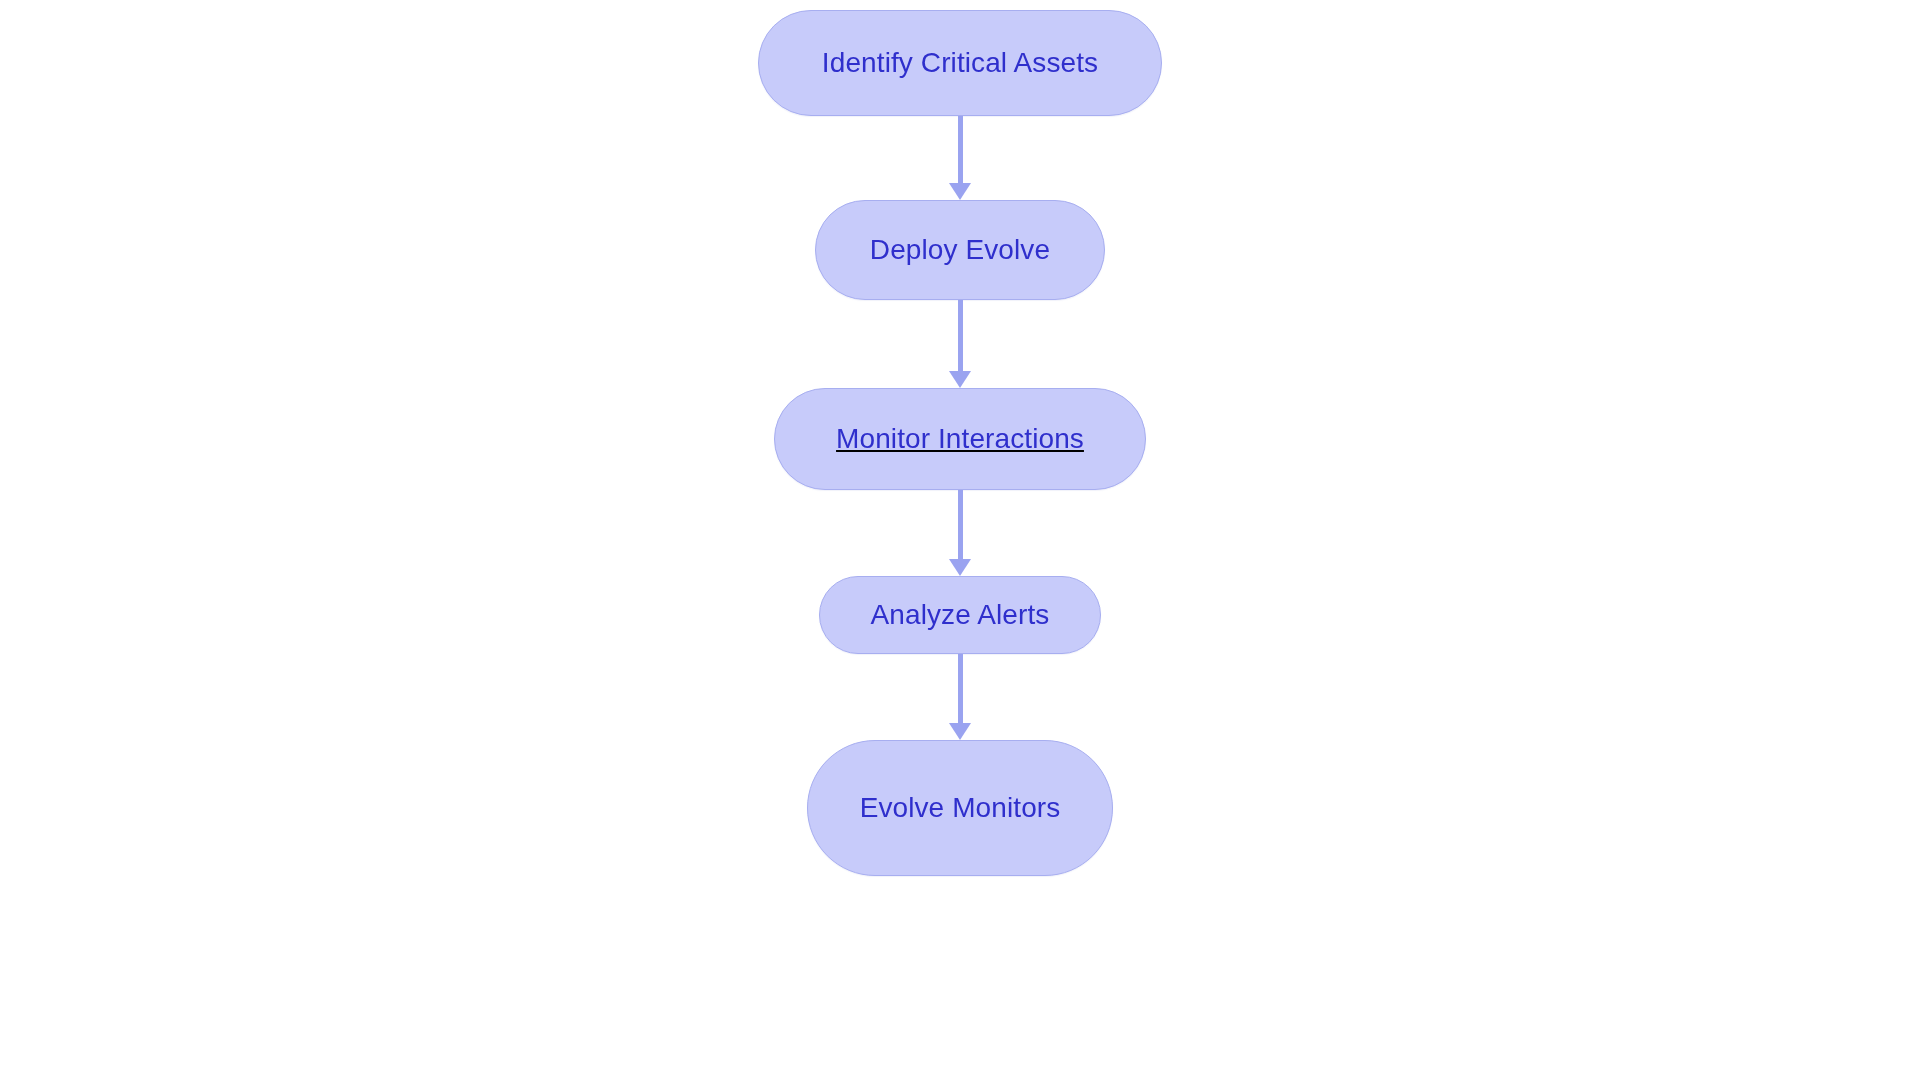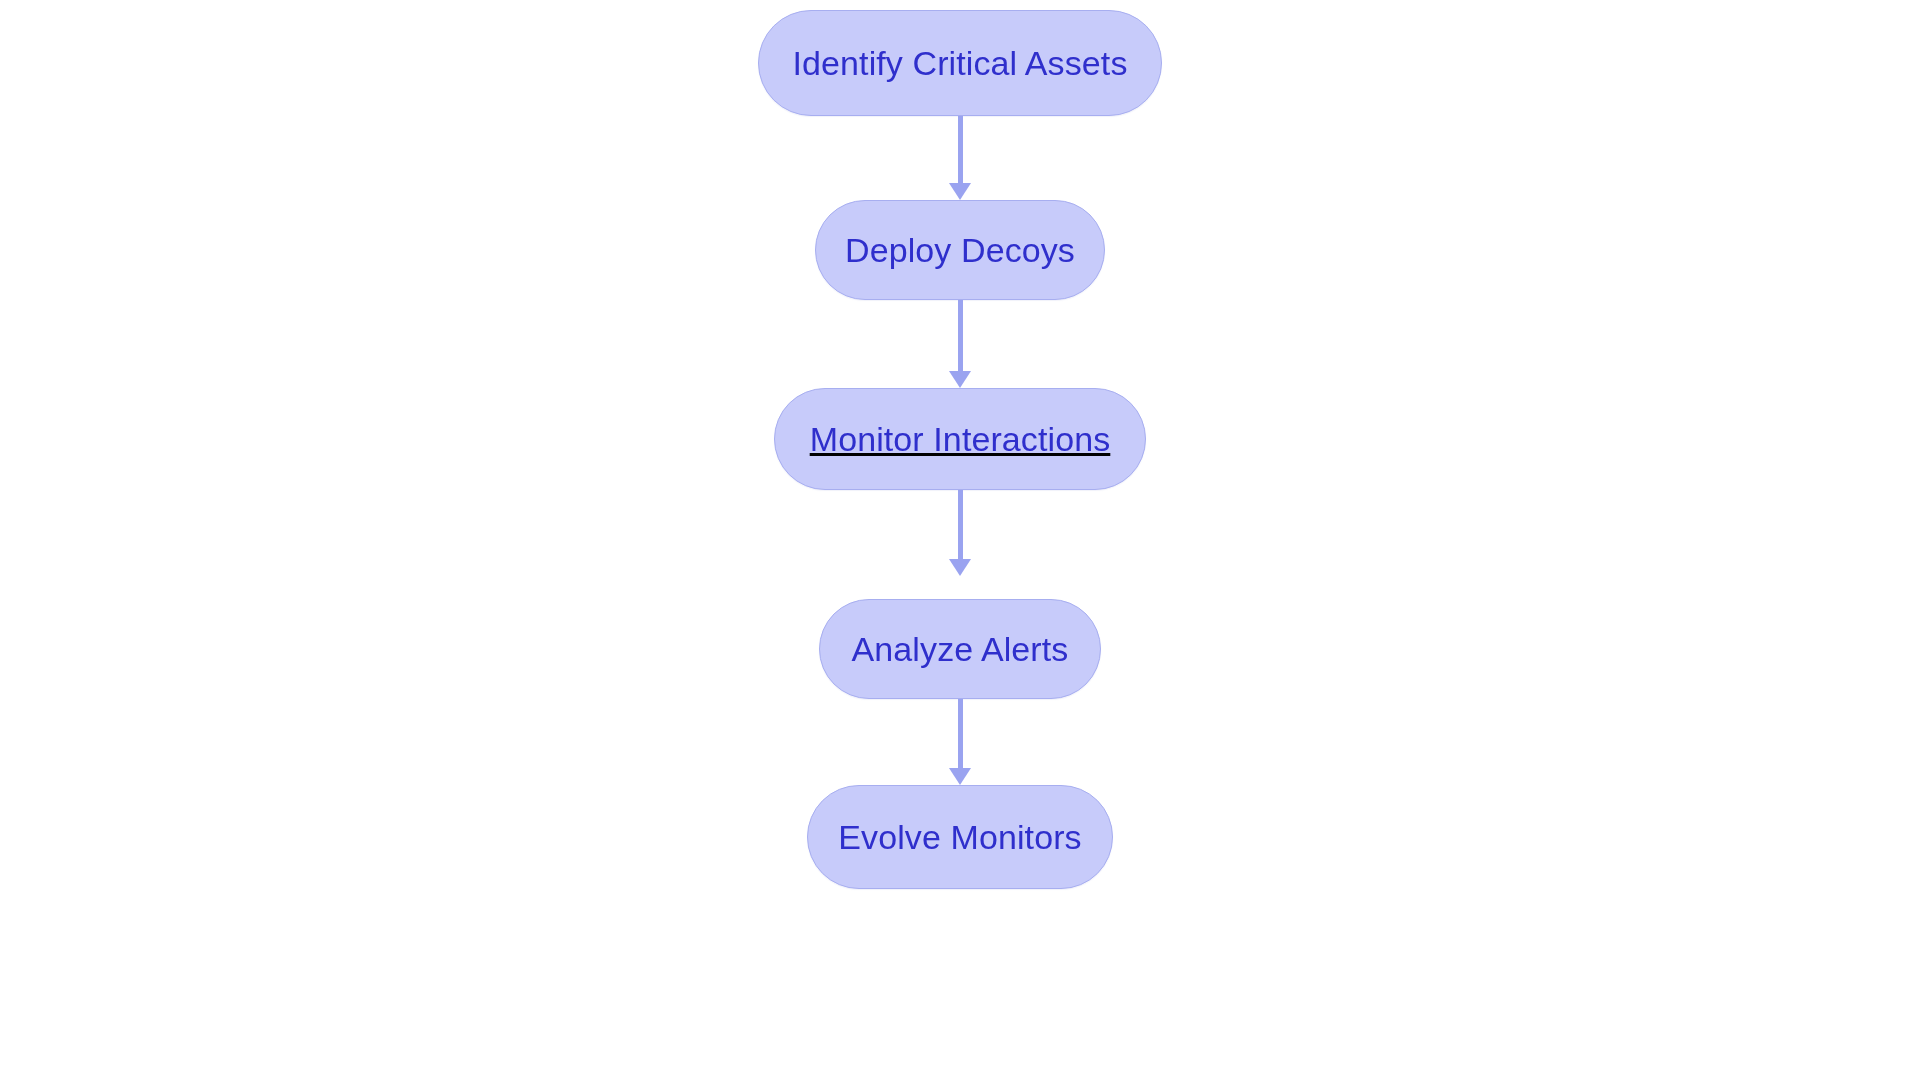--- a/index.html
+++ b/index.html
@@ -39,34 +39,34 @@
     align-items: center;
     justify-content: center;
     background: #c7cbfa;
     border: 1.6px solid #a7aef0;
     border-radius: 9999px;
     box-shadow: 0 1px 1px rgba(120,130,210,0.10);
   }
 
   .flow-node-label {
     color: #2f2fcc;
-    font-size: 34px;
+    font-size: 28px;
     font-weight: 400;
     letter-spacing: 0.1px;
     line-height: 1;
     white-space: nowrap;
     font-family: "Liberation Sans", sans-serif;
   }
 
   
   .node-1 { width: 404px; height: 106px; margin-top: 10px; }
   .node-2 { width: 290px; height: 100px; }
   .node-3 { width: 372px; height: 102px; text-decoration: underline; }
-  .node-4 { width: 282px; height: 100px; margin-top: 23px; }
-  .node-5 { width: 306px; height: 104px; }
+  .node-4 { width: 282px; height: 78px; }
+  .node-5 { width: 306px; height: 136px; }
 
   .flow-connector {
     position: relative;
     display: flex;
     flex-direction: column;
     align-items: center;
     justify-content: flex-start;
   }
   .connector-1 { height: 84px; }
   .connector-2 { height: 88px; }
@@ -96,21 +96,21 @@
     <div class="flow-node node-1">
       <span class="flow-node-label">Identify Critical Assets</span>
     </div>
 
     <div class="flow-connector connector-1">
       <div class="connector-line"></div>
       <div class="connector-head"></div>
     </div>
 
     <div class="flow-node node-2">
-      <span class="flow-node-label">Deploy Decoys</span>
+      <span class="flow-node-label">Deploy Evolve</span>
     </div>
 
     <div class="flow-connector connector-2">
       <div class="connector-line"></div>
       <div class="connector-head"></div>
     </div>
 
     <div class="flow-node node-3">
       <span class="flow-node-label">Monitor Interactions</span>
     </div>

